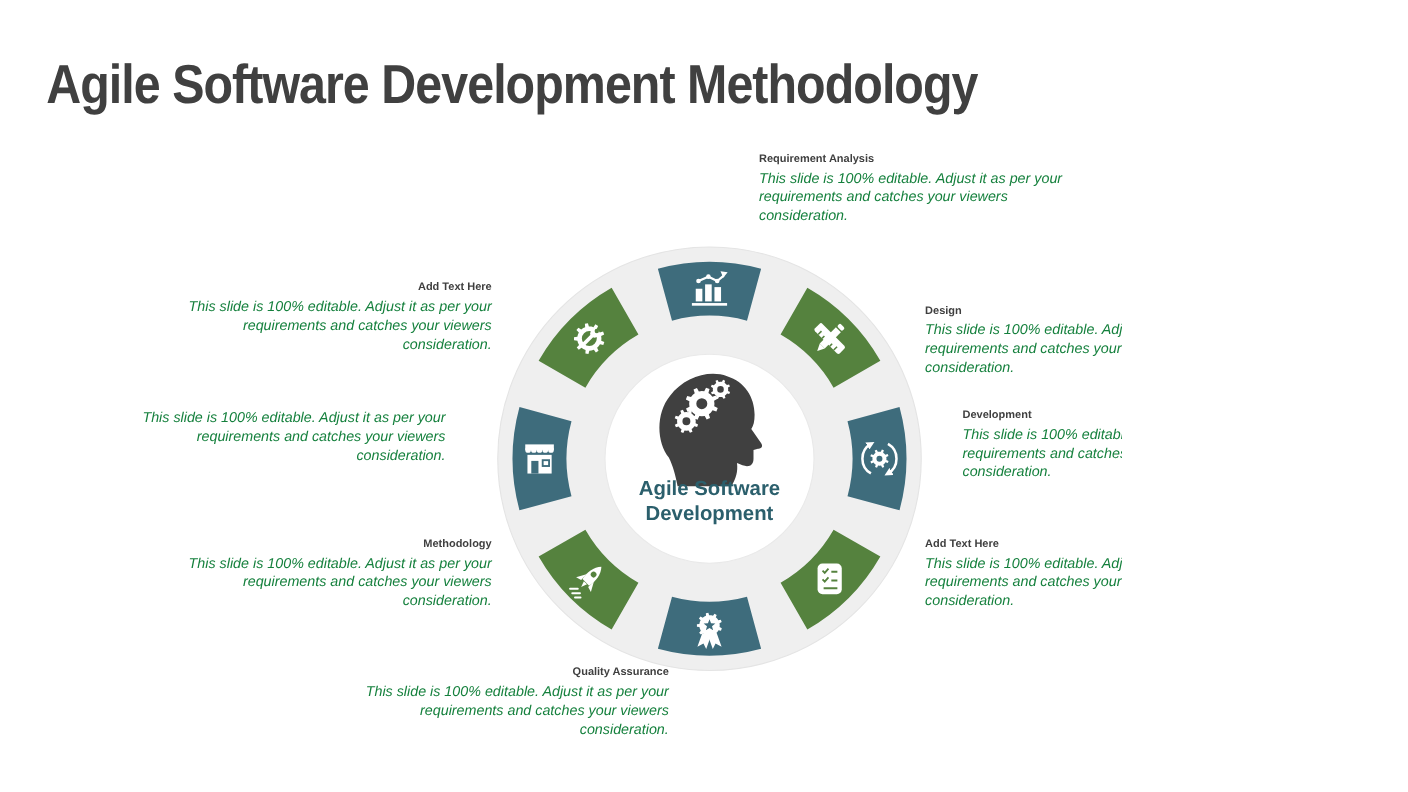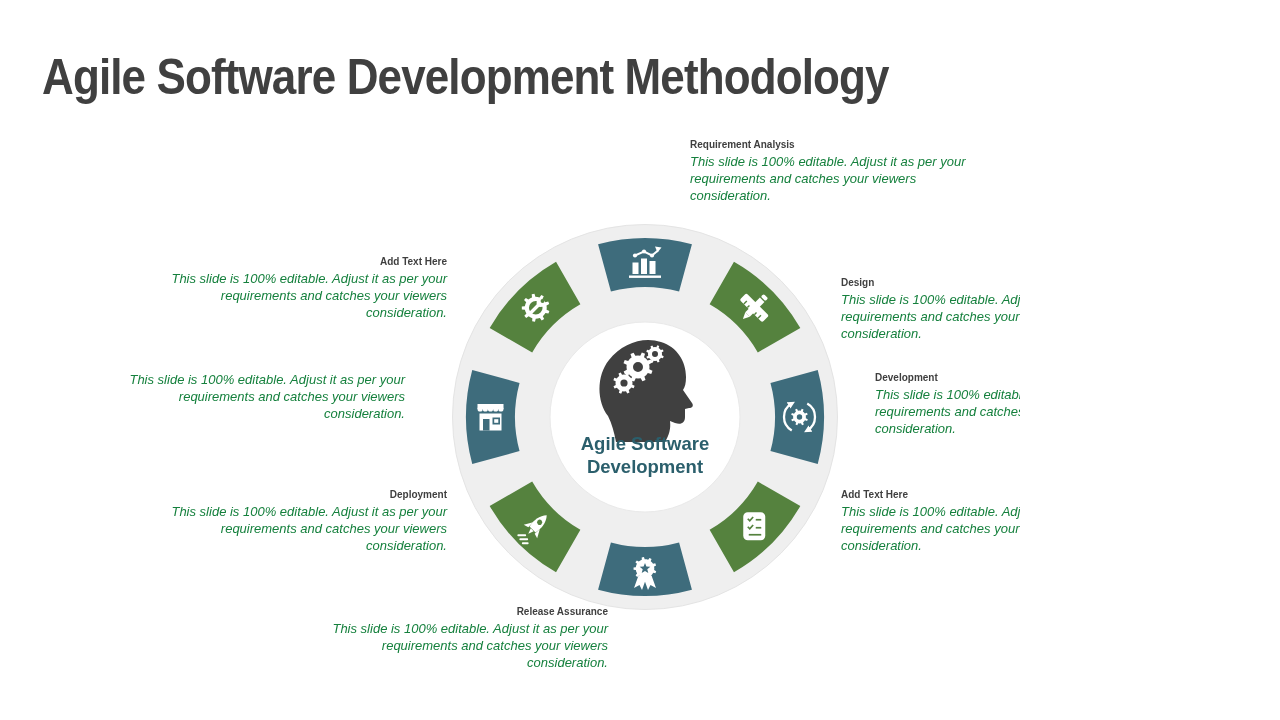--- a/index.html
+++ b/index.html
@@ -42,25 +42,25 @@
   </div>
   <div class="tblock pos-right align-left">
     <div class="heading">Development</div>
     <p class="bodytext">This slide is 100% editable. Adjust it as per your requirements and catches your viewers consideration.</p>
   </div>
   <div class="tblock pos-bottom-right align-left">
     <div class="heading">Add Text Here</div>
     <p class="bodytext">This slide is 100% editable. Adjust it as per your requirements and catches your viewers consideration.</p>
   </div>
   <div class="tblock pos-bottom align-right">
-    <div class="heading">Release Assurance</div>
+    <div class="heading">Quality Assurance</div>
     <p class="bodytext">This slide is 100% editable. Adjust it as per your requirements and catches your viewers consideration.</p>
   </div>
   <div class="tblock pos-bottom-left align-right">
-    <div class="heading">Deployment</div>
+    <div class="heading">Methodology</div>
     <p class="bodytext">This slide is 100% editable. Adjust it as per your requirements and catches your viewers consideration.</p>
   </div>
   <div class="tblock pos-left align-right">
     <p class="bodytext">This slide is 100% editable. Adjust it as per your requirements and catches your viewers consideration.</p>
   </div>
   <div class="tblock pos-top-left align-right">
     <div class="heading">Add Text Here</div>
     <p class="bodytext">This slide is 100% editable. Adjust it as per your requirements and catches your viewers consideration.</p>
   </div>
 

